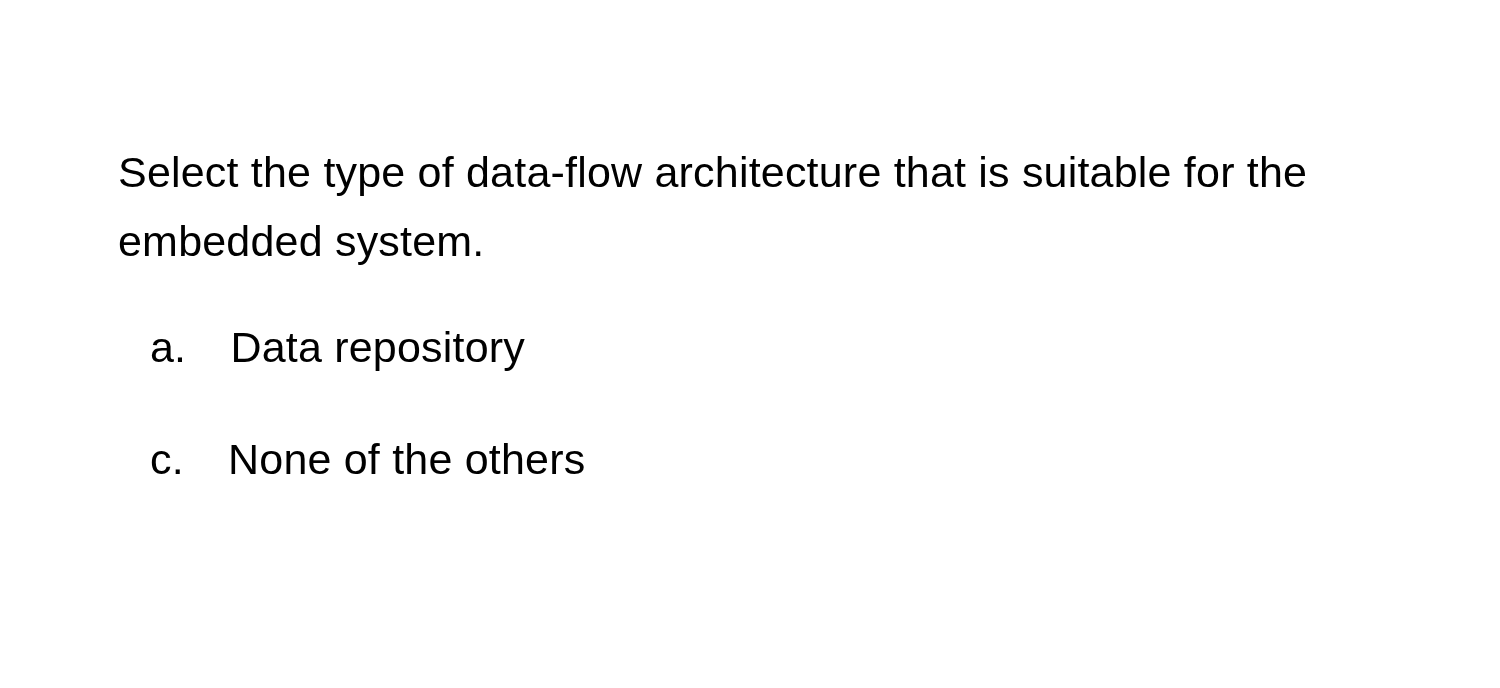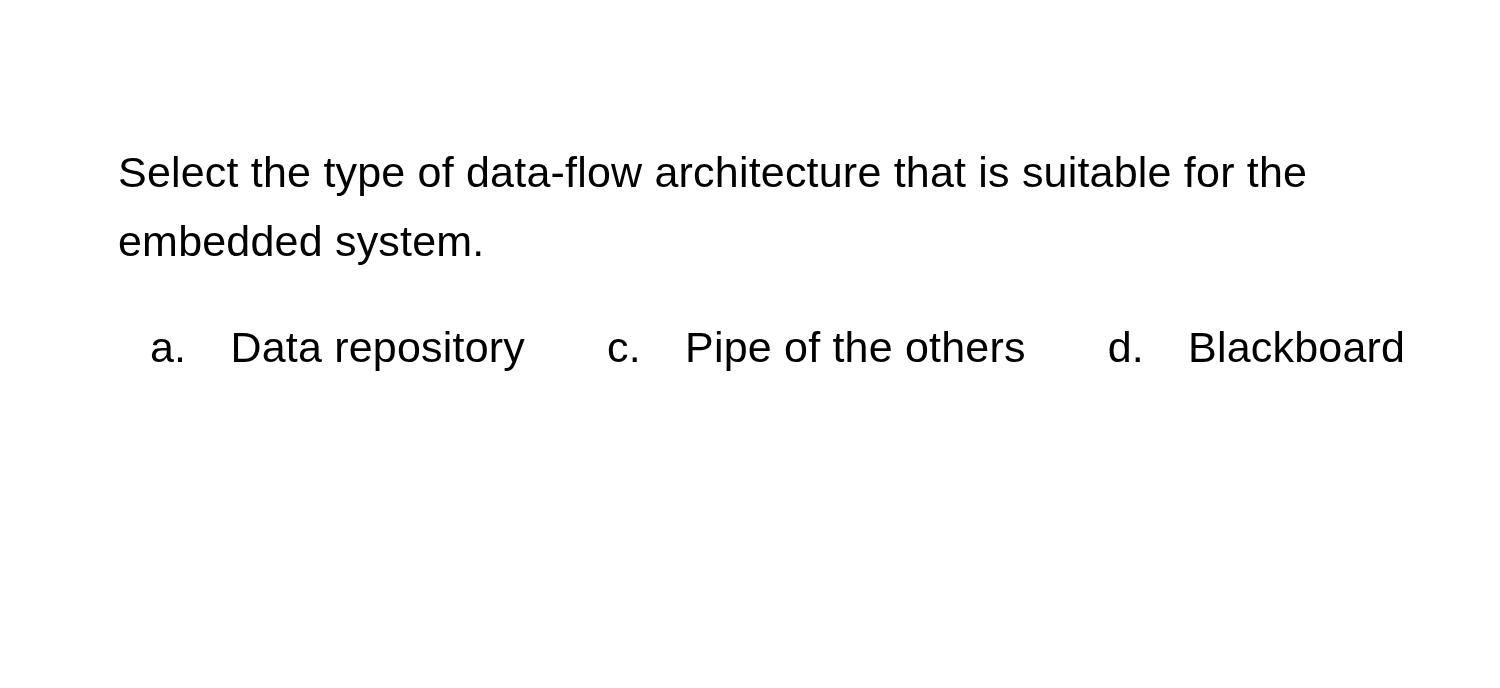--- a/index.html
+++ b/index.html
@@ -17,21 +17,21 @@
     }
     .question-text {
       font-size: 43px;
       line-height: 1.6;
       font-weight: 400;
       margin-bottom: 24px;
       letter-spacing: 0.2px;
     }
     .options {
       display: flex;
-      flex-direction: row;
+      flex-direction: column;
       gap: 18px;
     }
     .option {
       font-size: 43px;
       line-height: 1.45;
       font-weight: 400;
       letter-spacing: 0.2px;
     }
     .option-label {
       display: inline;
@@ -45,19 +45,15 @@
 
 <div class="question-text">Select the type of data-flow architecture that is suitable for the embedded system.</div>
 
 <div class="options">
   <div class="option">
     <span class="option-label">a.</span>
     <span class="option-text">Data repository</span>
   </div>
   <div class="option">
     <span class="option-label">c.</span>
-    <span class="option-text">Pipe of the others</span>
-  </div>
-  <div class="option">
-    <span class="option-label">d.</span>
-    <span class="option-text">Blackboard</span>
+    <span class="option-text">None of the others</span>
   </div>
 </div>
 
 </body></html>

